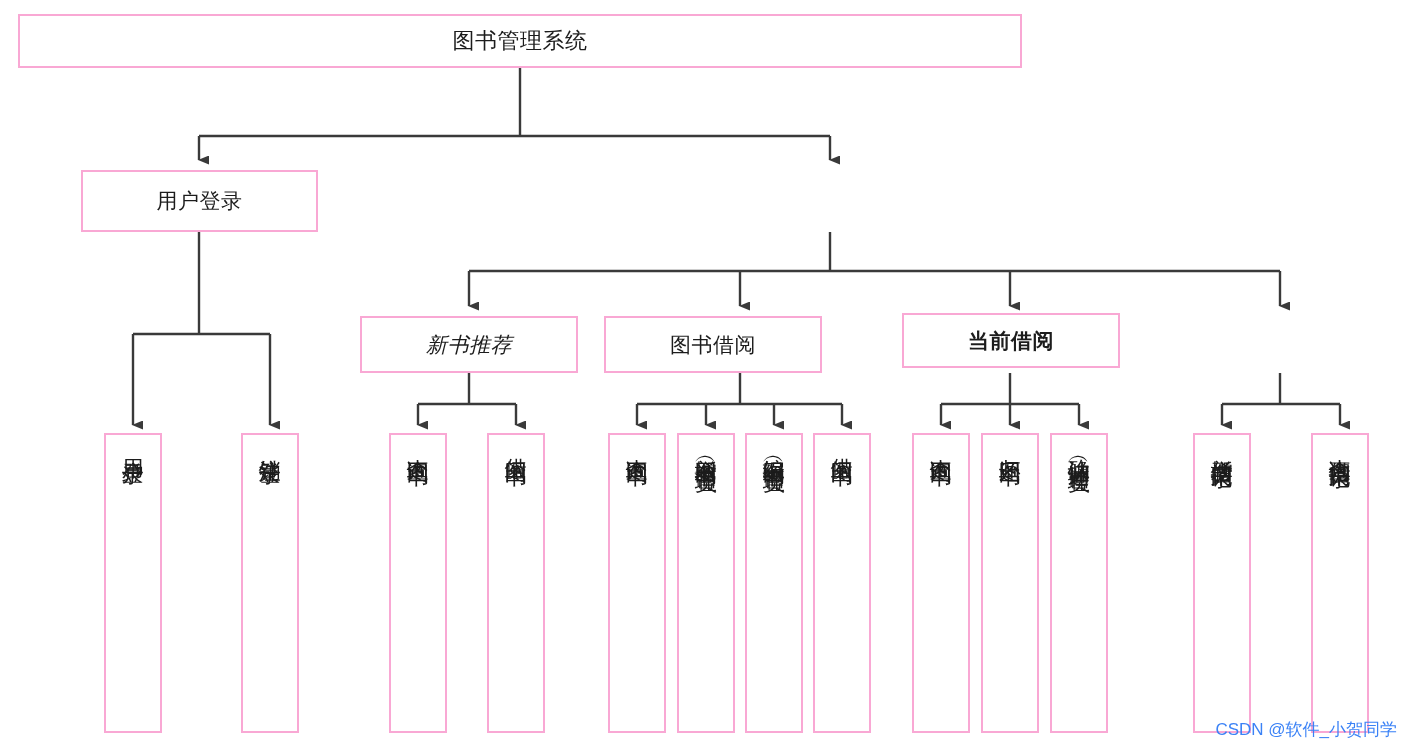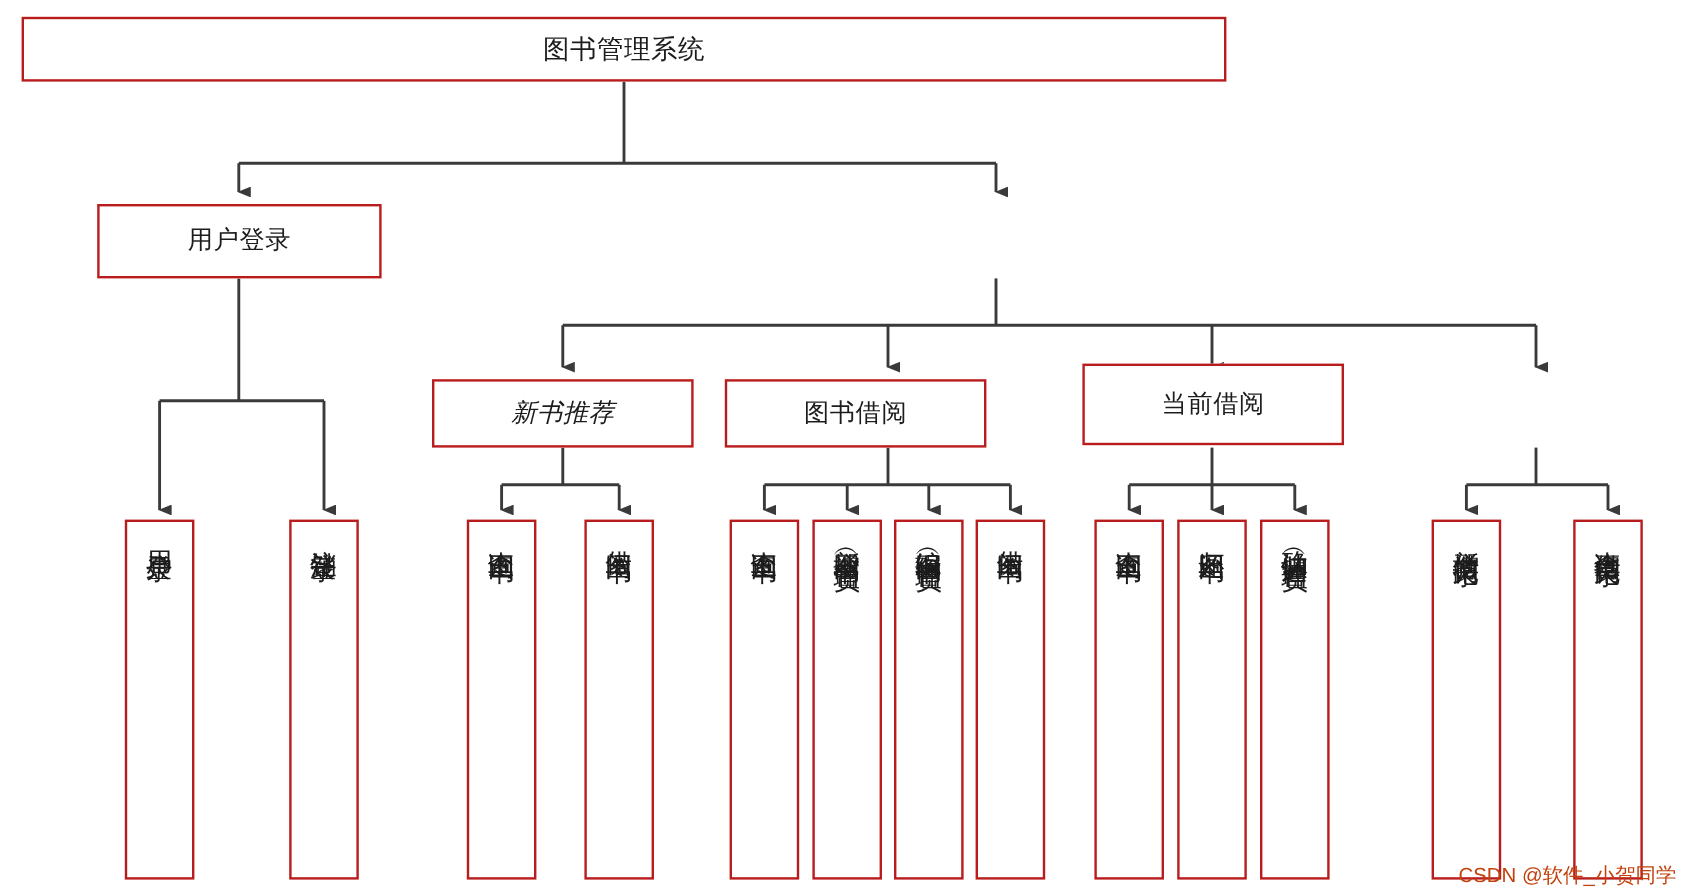--- a/index.html
+++ b/index.html
@@ -21,21 +21,21 @@
     position: absolute;
     left: 0;
     top: 0;
     width: 1405px;
     height: 747px;
     pointer-events: none;
   }
   .node {
     position: absolute;
     box-sizing: border-box;
-    border: 2px solid #b91c1c;
+    border: 2px solid #f9a8d4;
     background: #ffffff;
     display: flex;
     align-items: center;
     justify-content: center;
     color: #1c1c1c;
   }
   .node-label {
     display: block;
     letter-spacing: 0.5px;
     white-space: nowrap;
@@ -58,21 +58,21 @@
     font-size: 22px;
     line-height: 1.15;
     letter-spacing: 2px;
     white-space: nowrap;
   }
   .watermark {
     position: absolute;
     right: 8px;
     bottom: 6px;
     font-size: 17px;
-    color: #c2410c;
+    color: #3b82f6;
     white-space: nowrap;
     user-select: none;
   }
 </style>
 </head>
 <body>
 
 <div id="diagram-root">
 
   <svg class="connectors" viewBox="0 0 1405 747" xmlns="http://www.w3.org/2000/svg">
@@ -132,21 +132,21 @@
   <div class="node horiz" style="left:81px; top:170px; width:237px; height:62px;">
     <span class="node-label">用户登录</span>
   </div>
 
   <div class="node horiz" style="left:360px; top:316px; width:218px; height:57px;font-style:italic;">
     <span class="node-label">新书推荐</span>
   </div>
   <div class="node horiz" style="left:604px; top:316px; width:218px; height:57px;">
     <span class="node-label">图书借阅</span>
   </div>
-  <div class="node horiz" style="left:902px; top:303px; width:218px; height:68px;">
+  <div class="node horiz" style="left:902px; top:313px; width:218px; height:55px;font-weight:bold;">
     <span class="node-label">当前借阅</span>
   </div>
 
   <div class="node vert" style="left:104px; top:433px; width:58px; height:300px;">
     <span class="node-label">用户登录</span>
   </div>
   <div class="node vert" style="left:241px; top:433px; width:58px; height:300px;">
     <span class="node-label">注销登录</span>
   </div>
 

